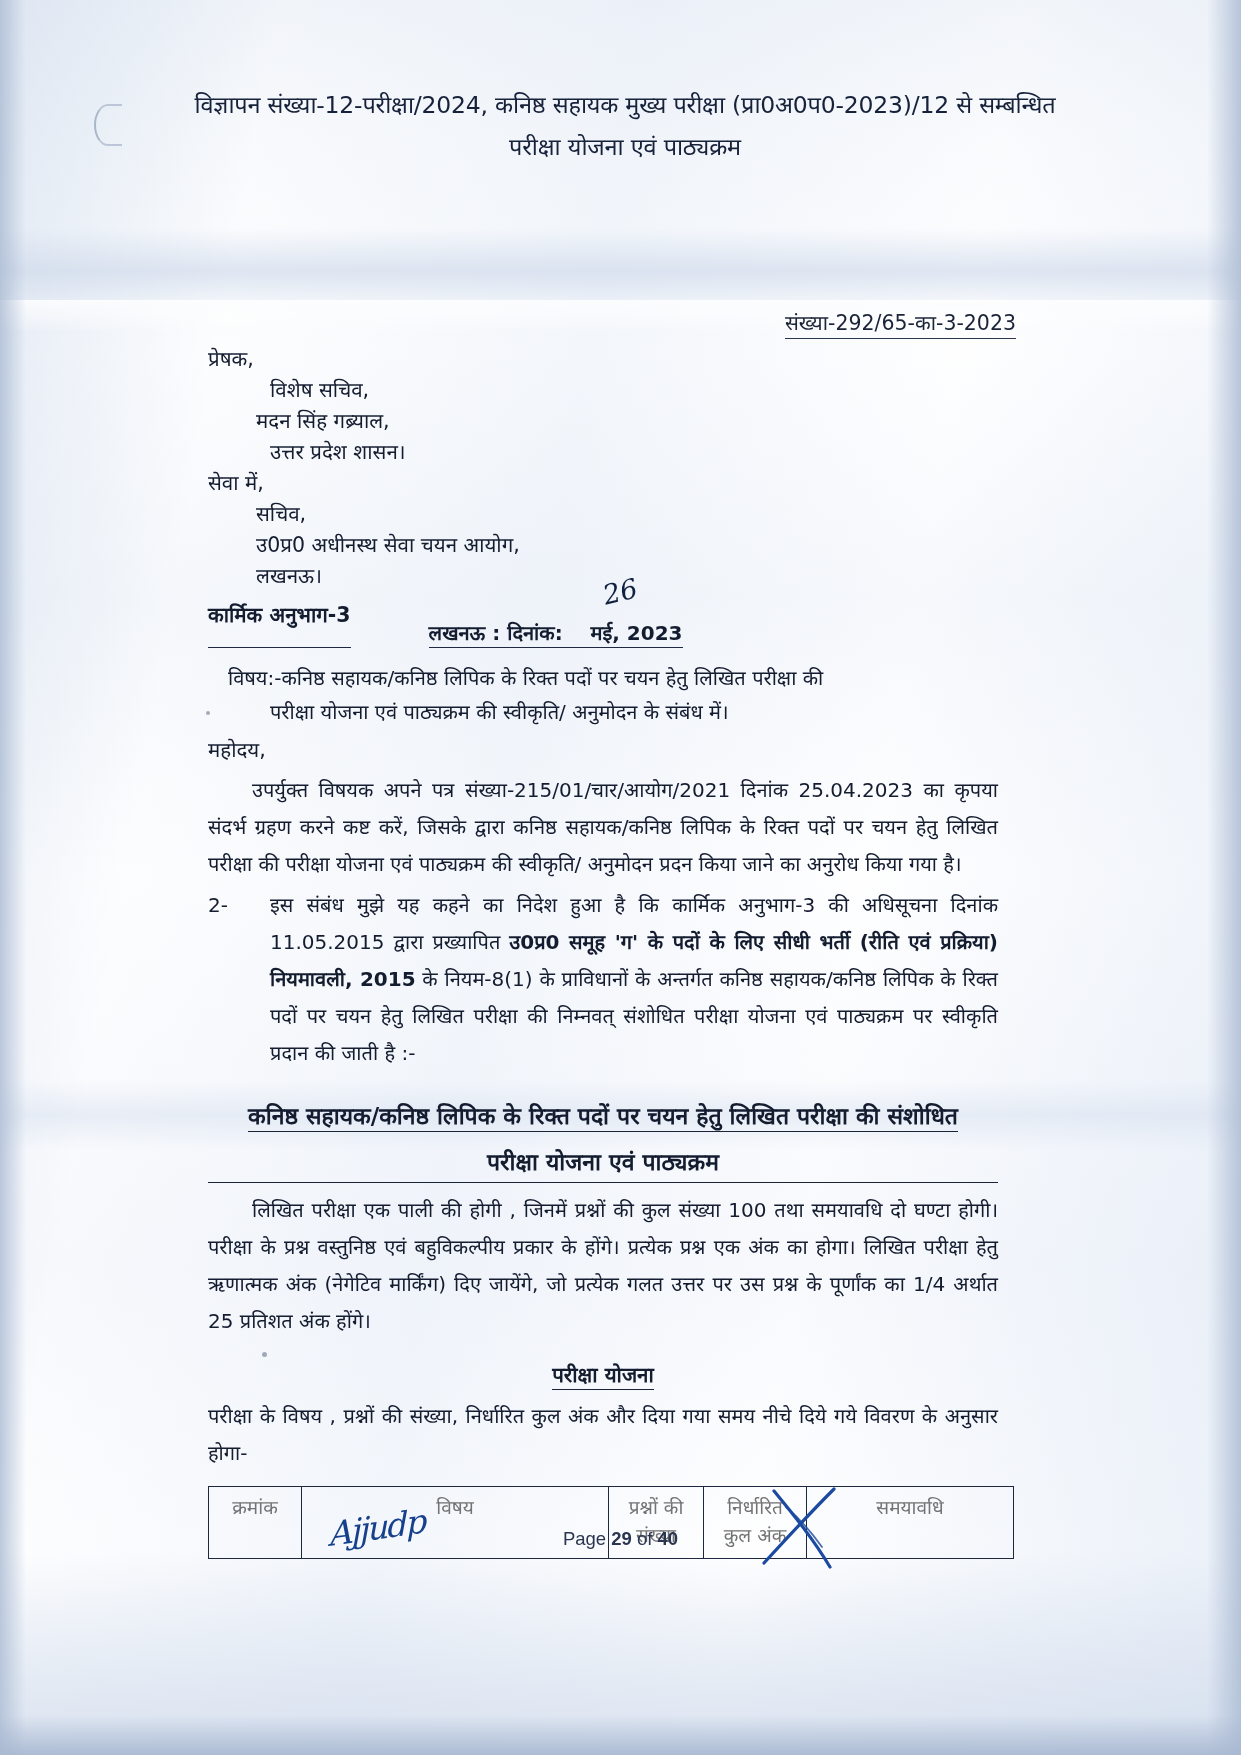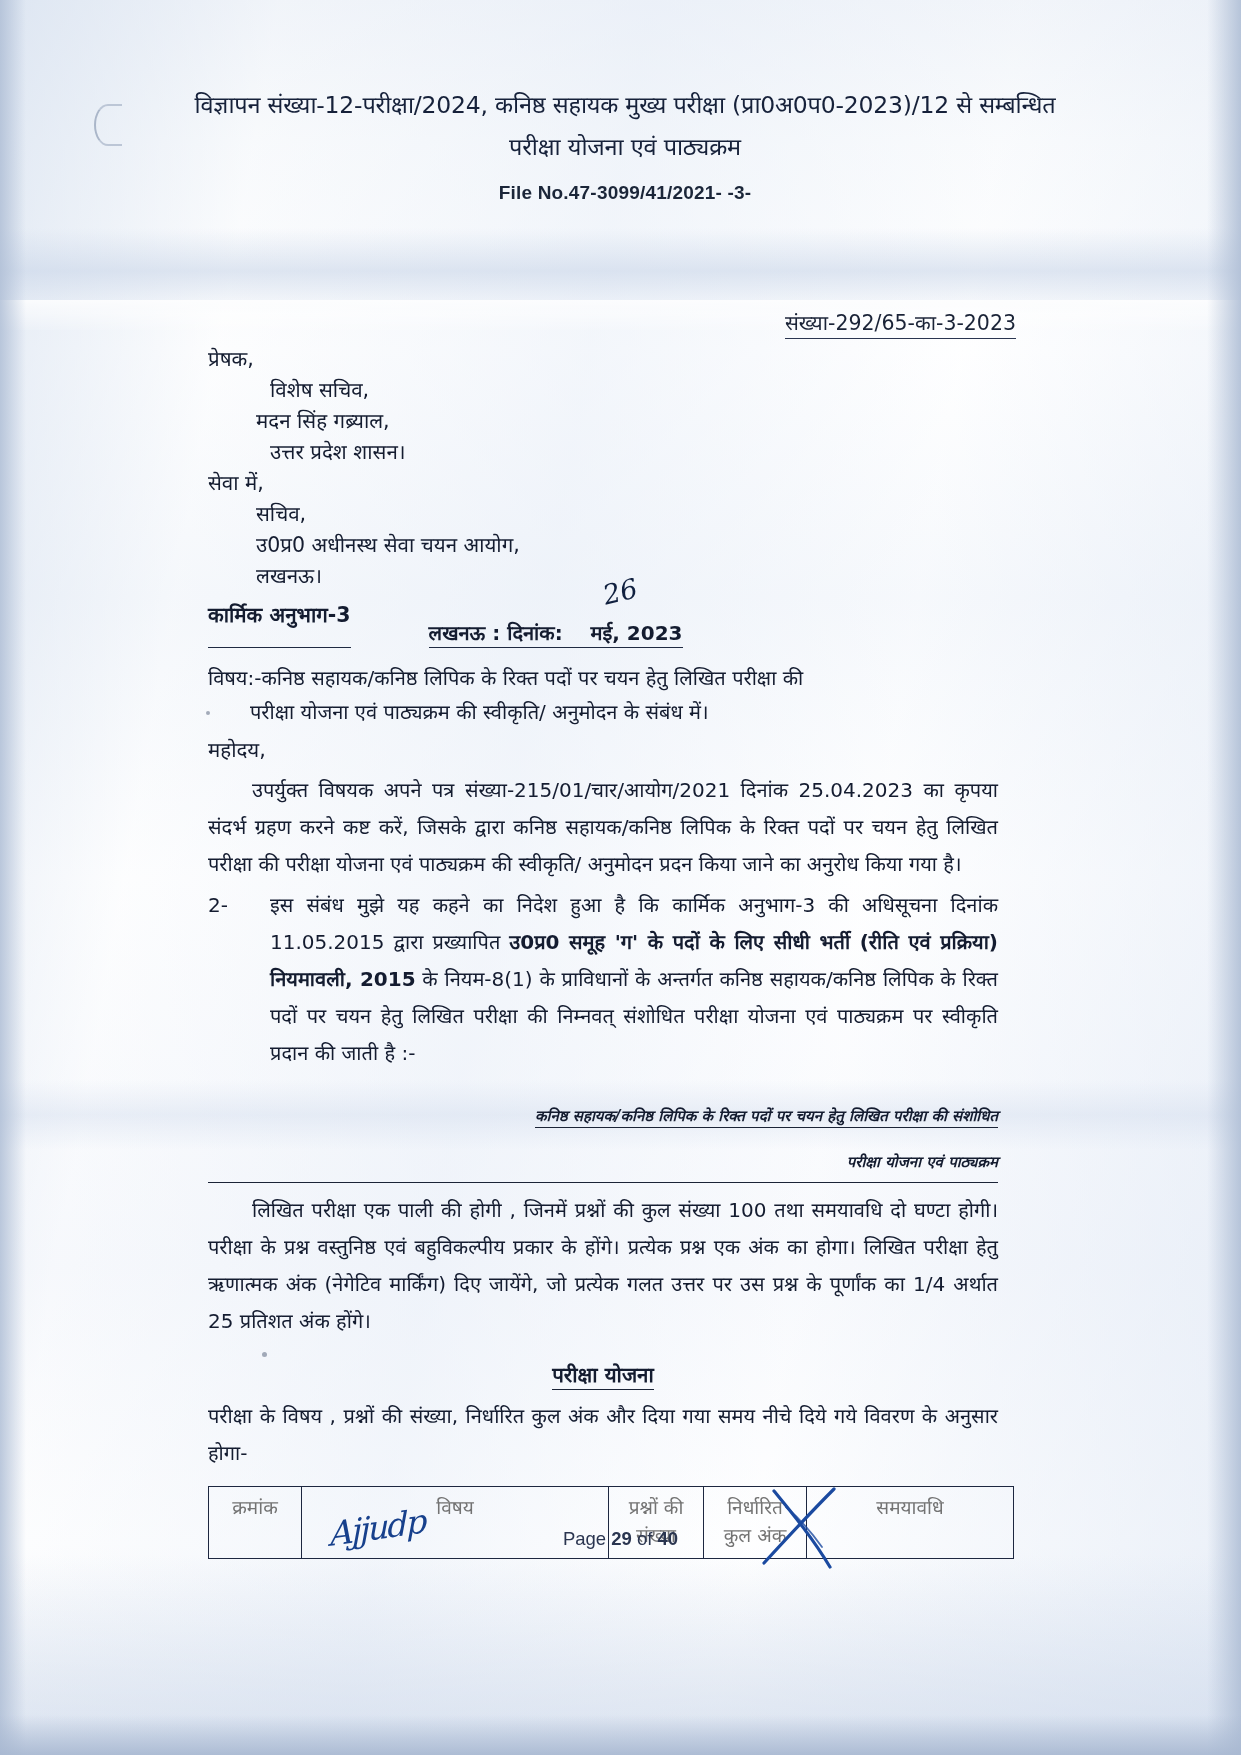--- a/index.html
+++ b/index.html
@@ -145,20 +145,21 @@
     font-style: italic;
     font-size: 27px;
     color: #10203f;
     transform: rotate(-14deg);
   }
 
   .subject {
     margin-top: 13px;
     font-size: 20px;
     line-height: 34px;
+    margin-left: 20px;
   }
   .subject .l2 { padding-left: 42px; }
 
   .salutation { margin-top: 6px; font-size: 20.5px; }
 
   .para {
     margin-top: 9px;
     font-size: 20px;
     line-height: 37px;
     text-align: justify;
@@ -170,25 +171,24 @@
     margin-top: 4px;
     font-size: 20px;
     line-height: 37px;
   }
   .para-num .num { width: 62px; flex: none; }
   .para-num .txt { flex: 1; text-align: justify; }
   .bold-rule { font-weight: bold; }
 
   .center-head {
     margin-top: 26px;
-    text-align: right;
-    font-weight: bold;
-    font-size: 15px;
+    text-align: center;
+    font-weight: bold;
+    font-size: 23px;
     line-height: 36px;
-    font-style: italic;
   }
   .center-head span {
     border-bottom: 1.8px solid #1b2437;
     padding-bottom: 2px;
   }
   .center-head .hl2 { display: block; margin-top: 10px; }
 
   .sub-head {
     margin-top: 20px;
     text-align: center;
@@ -295,21 +295,20 @@
   <div class="speck" style="left:206px; top:711px; width:4px; height:4px;"></div>
   <div class="speck" style="left:262px; top:1352px; width:5px; height:5px;"></div>
 
   <div class="content">
 
     <div class="doc-title">
       <div>विज्ञापन संख्या-12-परीक्षा/2024, कनिष्ठ सहायक मुख्य परीक्षा (प्रा0अ0प0-2023)/12 से सम्बन्धित</div>
       <div>परीक्षा योजना एवं पाठ्यक्रम</div>
     </div>
 
-    <div class="file-no">File No.47-3099/41/2021- -3-</div>
 
     <div class="ref-no">संख्या-292/65-का-3-2023</div>
 
     <div class="letter-body">
 
       <div class="addr-block">
         <div class="ln">प्रेषक,</div>
         <div class="ln indent-2">विशेष सचिव,</div>
         <div class="ln indent-1">मदन सिंह गब्र्याल,</div>
         <div class="ln indent-2">उत्तर प्रदेश शासन।</div>

